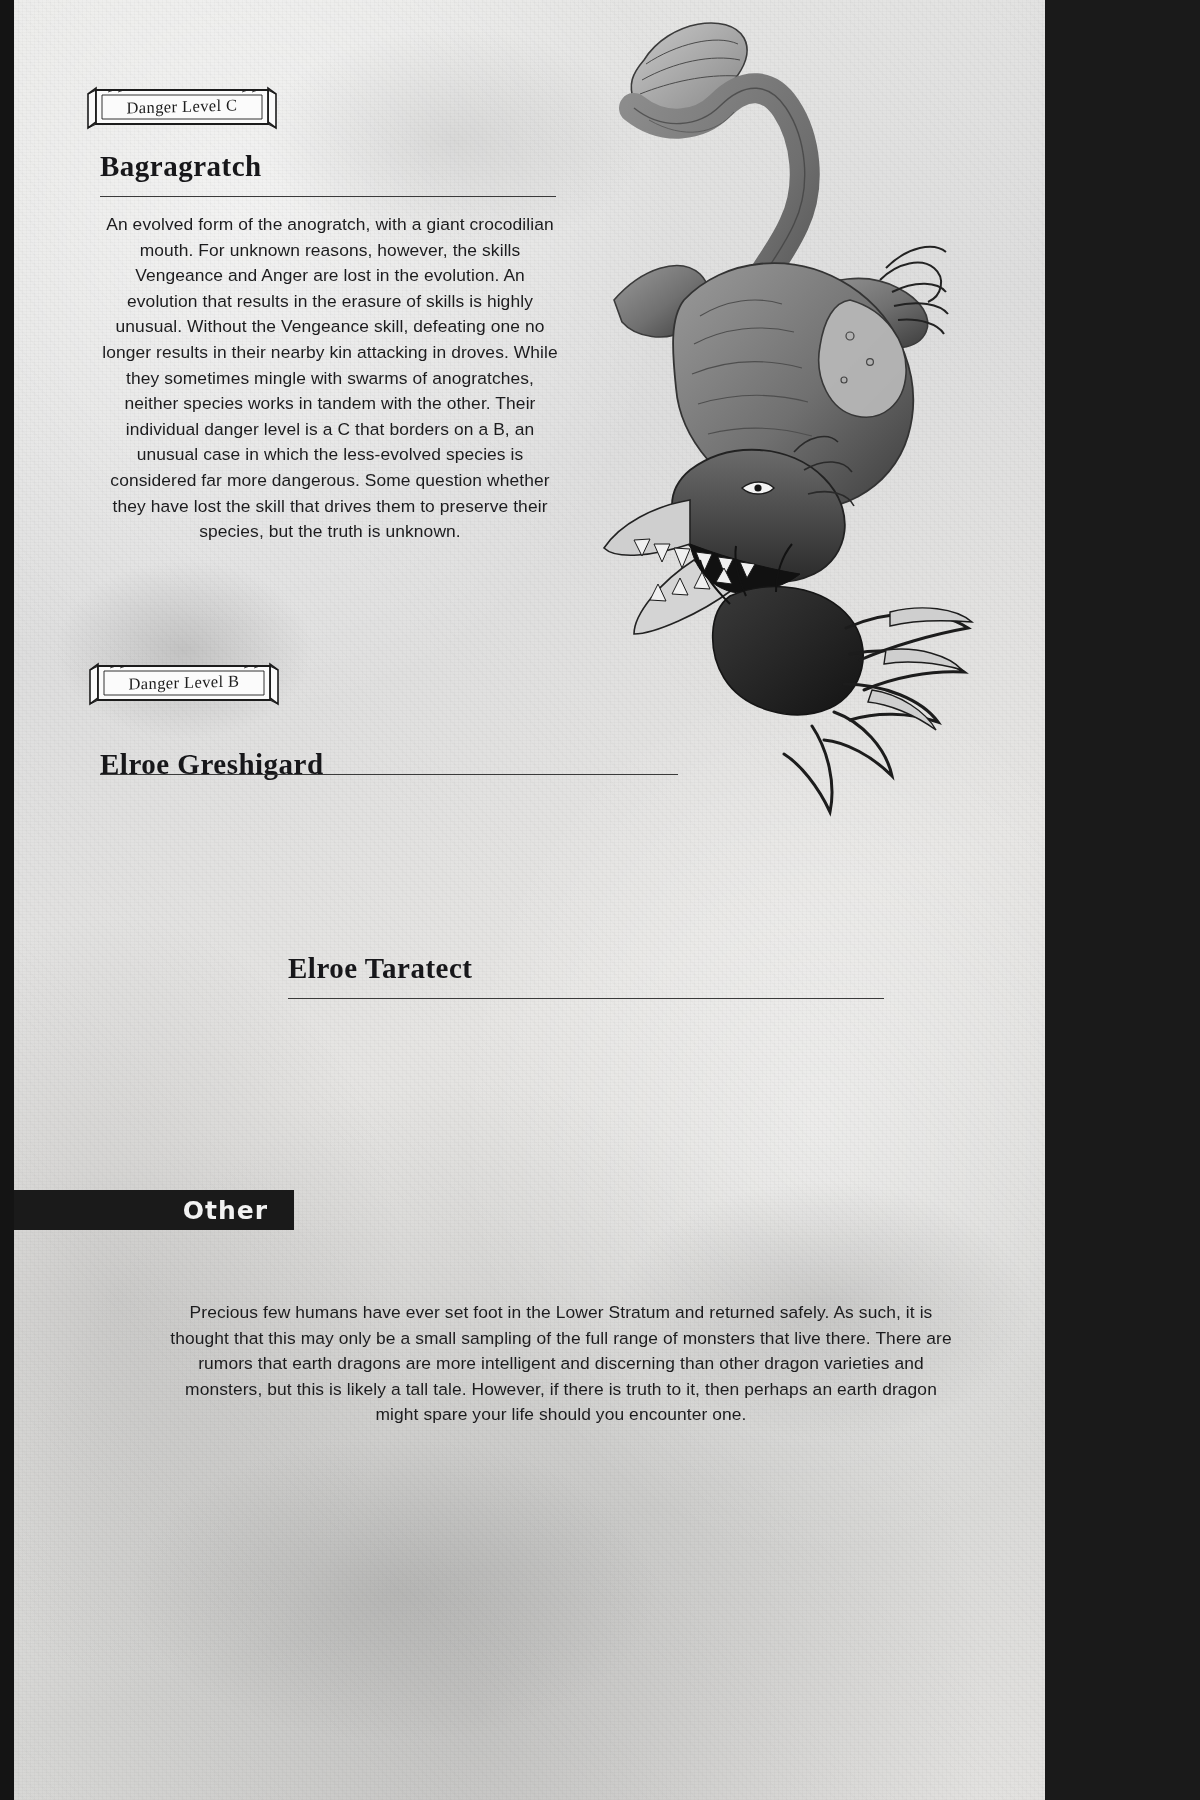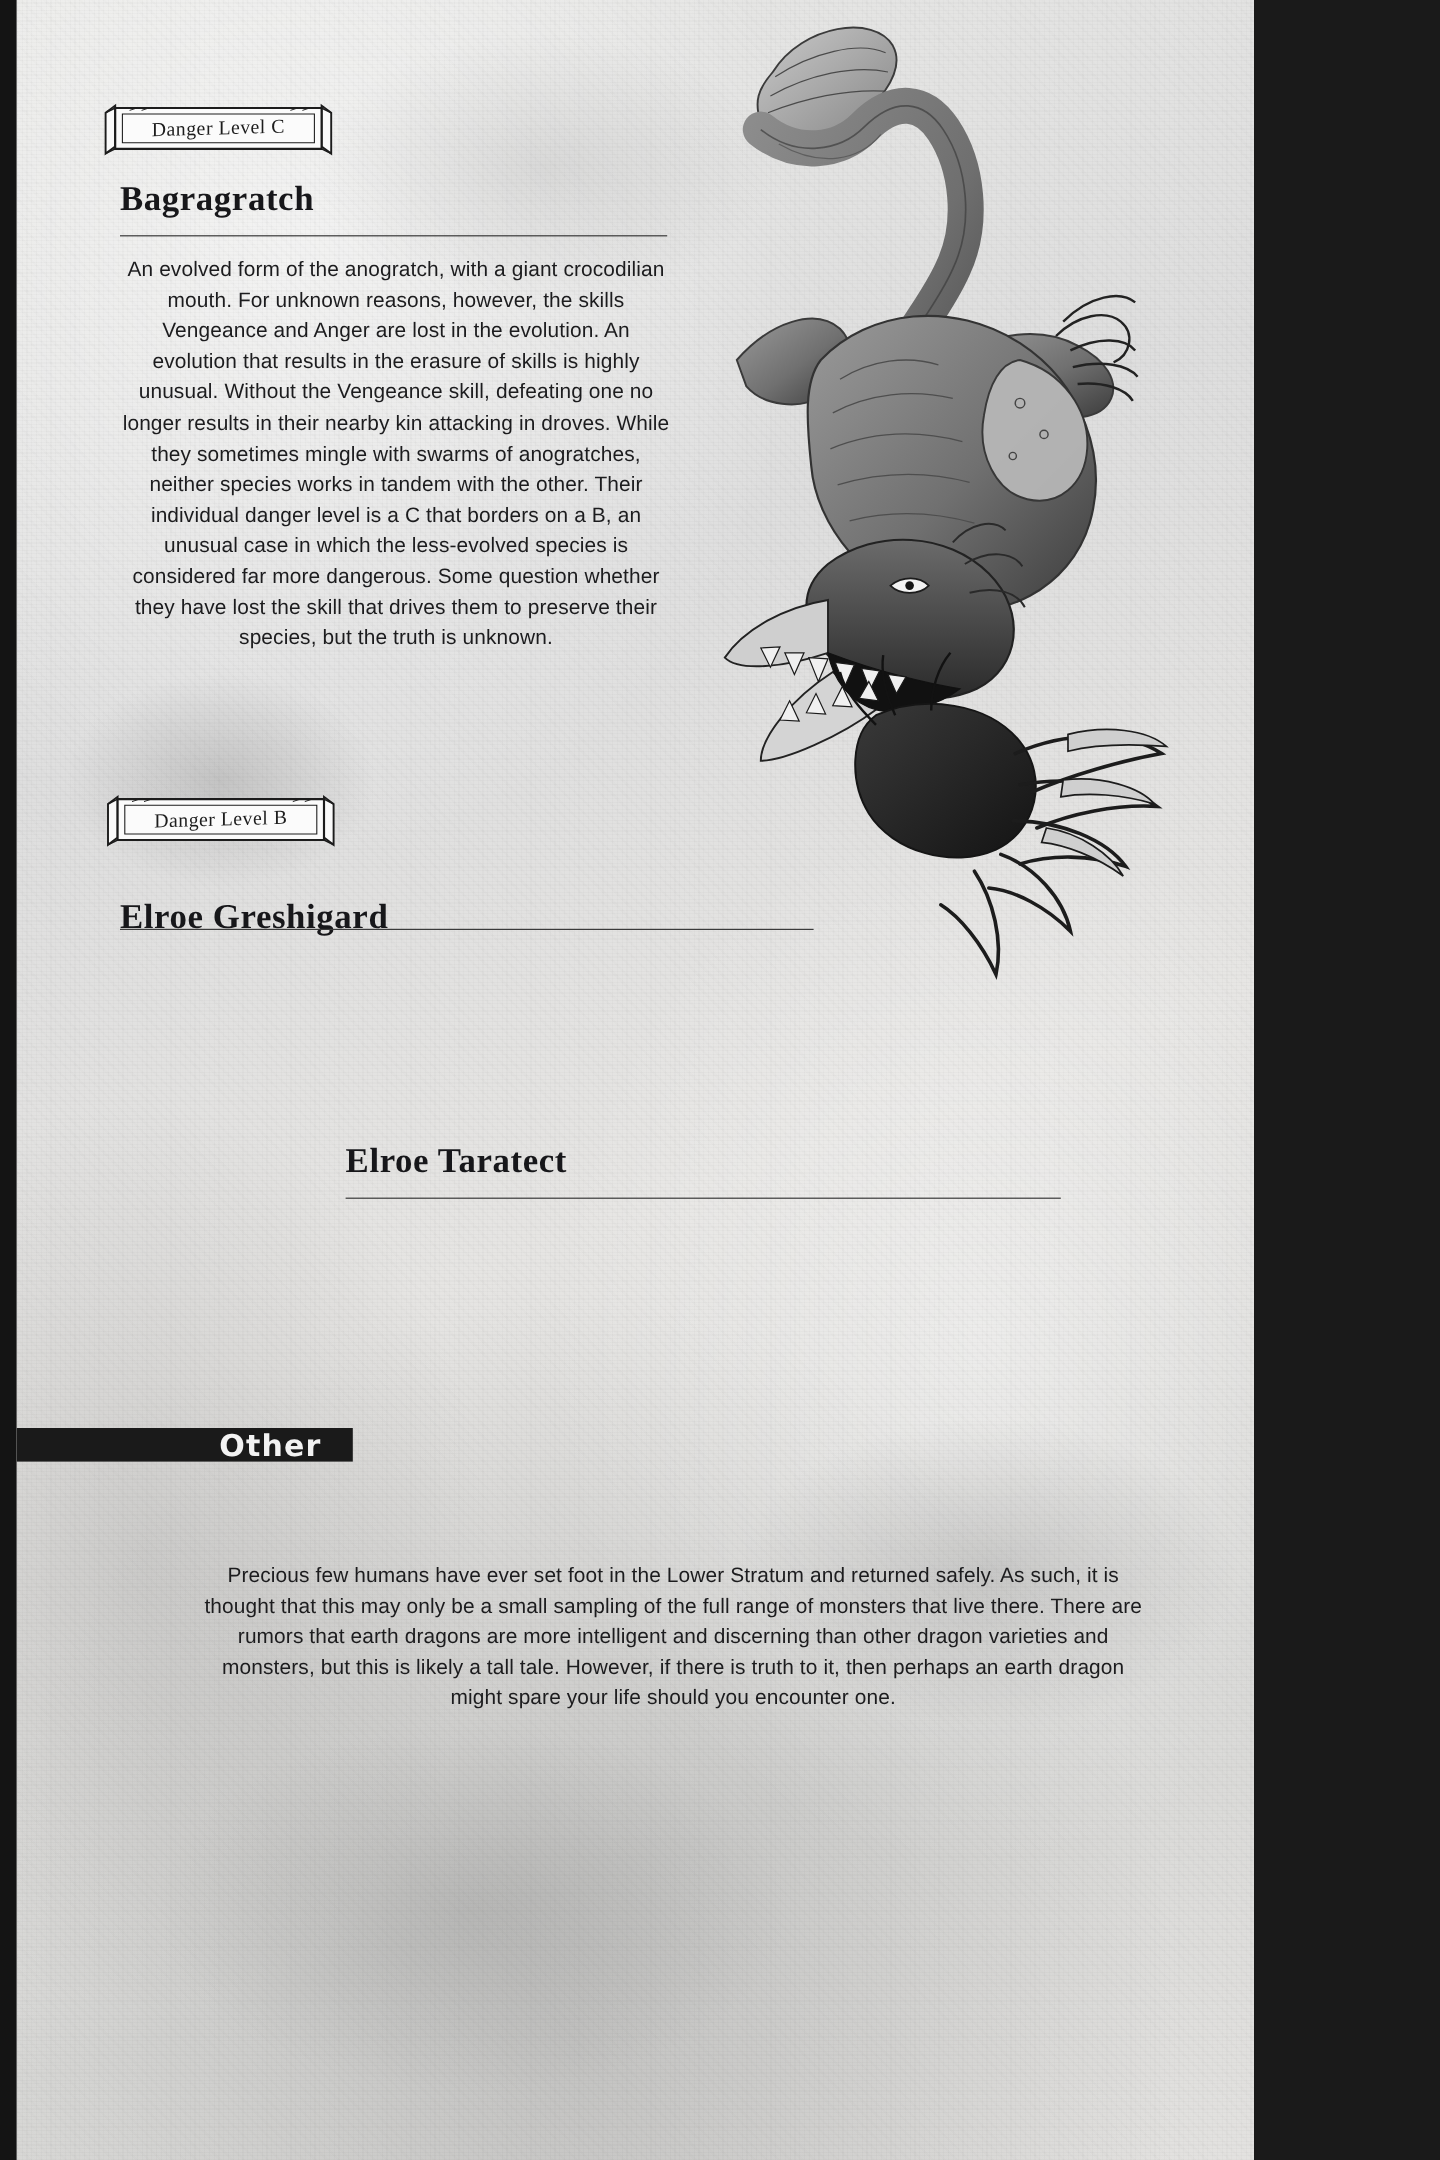--- a/index.html
+++ b/index.html
@@ -304,20 +304,20 @@
       </svg>
       <div class="ribbon-label">Danger Level B</div>
     </div>
 
     <div class="entry-title" style="left:86px; top:728px;margin-top:20px;">Elroe Greshigard</div>
     <div class="rule" style="left:86px; top:774px; width:578px;"></div>
 
     <div class="entry-title" style="left:274px; top:952px;">Elroe Taratect</div>
     <div class="rule" style="left:274px; top:998px; width:596px;"></div>
 
-    <div class="section-bar" style="left:-14px; top:1190px; width:294px; height:28px;">
+    <div class="section-bar" style="left:-14px; top:1190px; width:294px; height:40px;">
       <span>Other</span>
     </div>
 
     <div class="body-text" style="left:152px; top:1300px; width:790px;">Precious few humans have ever set foot in the Lower Stratum and returned safely. As such, it is thought that this may only be a small sampling of the full range of monsters that live there. There are rumors that earth dragons are more intelligent and discerning than other dragon varieties and monsters, but this is likely a tall tale. However, if there is truth to it, then perhaps an earth dragon might spare your life should you encounter one.</div>
 
   </div>
 </div>
 
 </body></html>

